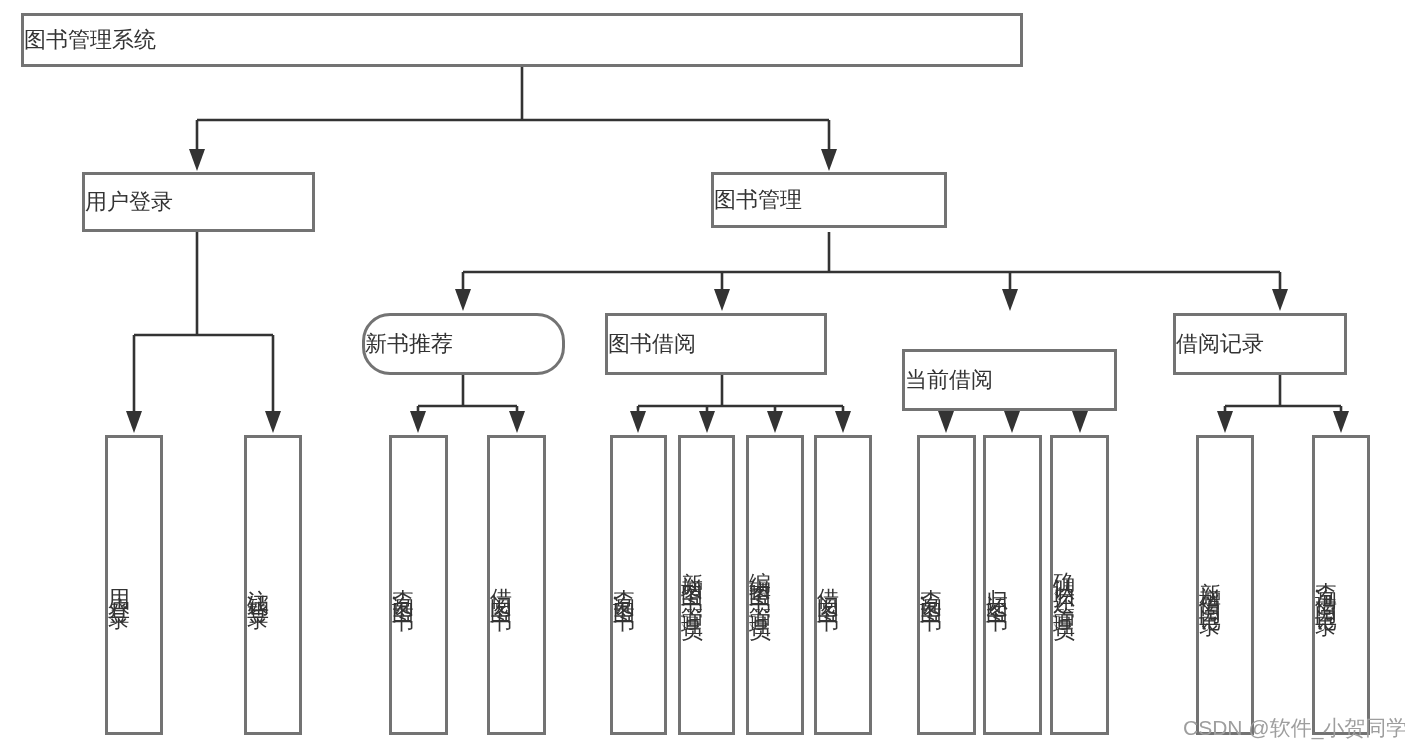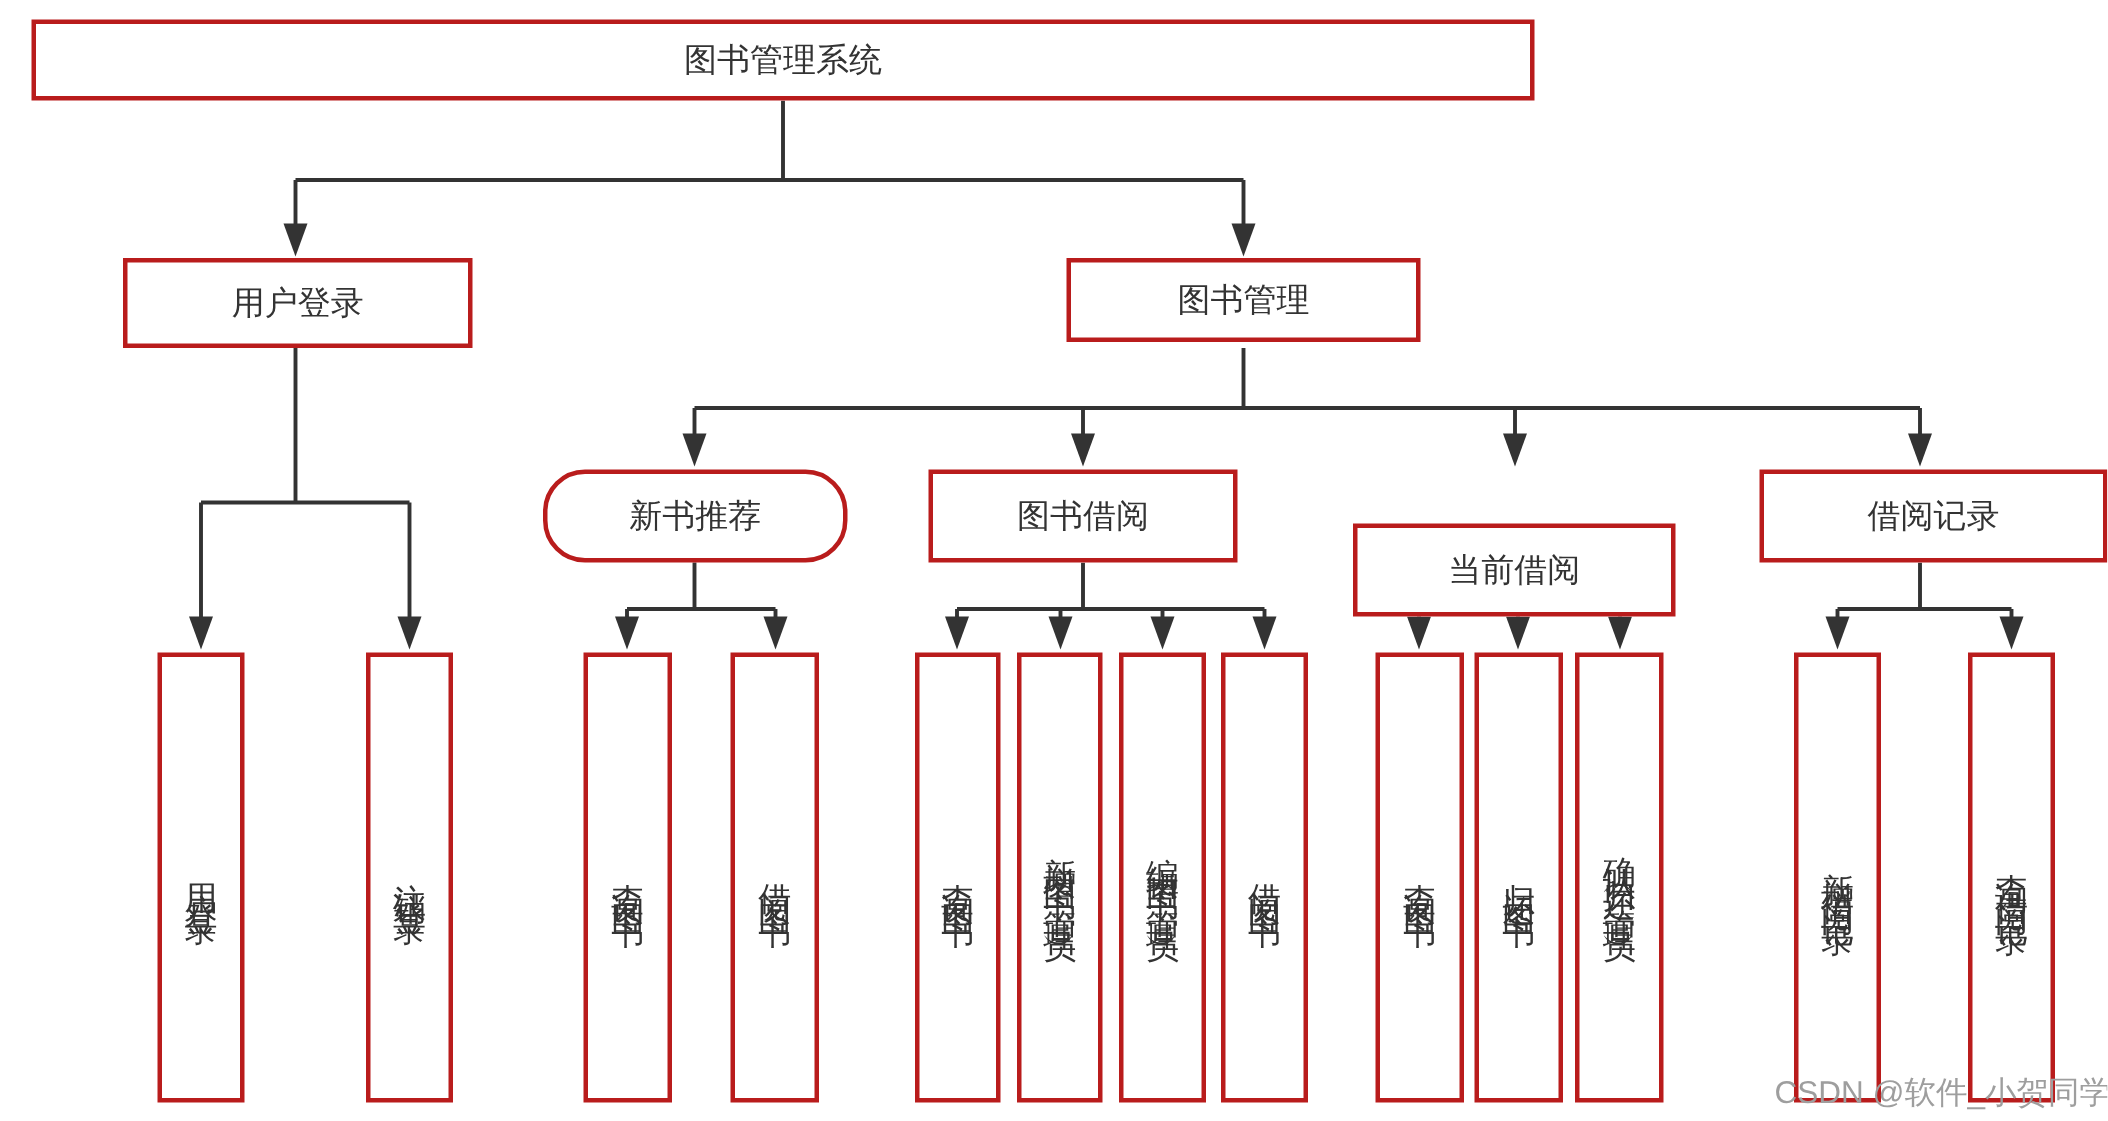--- a/index.html
+++ b/index.html
@@ -15,25 +15,25 @@
     position: absolute;
     left: 0; top: 0;
     width: 1405px; height: 747px;
     z-index: 1;
   }
   #connectors line { stroke: #333333; stroke-width: 2.6; }
   #connectors polygon { fill: #333333; }
   .node {
     position: absolute;
     box-sizing: border-box;
-    border: 3px solid #b91c1c;
+    border: 3px solid #737373;
     background: #ffffff;
     display: flex;
     align-items: center;
-    justify-content: center;
+    justify-content: flex-start;
     z-index: 2;
     color: #333333;
   }
   .hlabel {
     font-size: 22px;
     color: #333333;
     white-space: nowrap;
   }
   .vlabel {
     writing-mode: vertical-rl;
@@ -128,27 +128,27 @@
   <div class="node" style="left:82px; top:172px; width:233px; height:60px;">
     <span class="hlabel">用户登录</span>
   </div>
   <div class="node" style="left:711px; top:172px; width:236px; height:56px;">
     <span class="hlabel">图书管理</span>
   </div>
 
   <div class="node" style="left:362px; top:313px; width:203px; height:62px;border-radius:28px;">
     <span class="hlabel">新书推荐</span>
   </div>
-  <div class="node" style="left:619px; top:313px; width:206px; height:62px;">
+  <div class="node" style="left:605px; top:313px; width:222px; height:62px;">
     <span class="hlabel">图书借阅</span>
   </div>
   <div class="node" style="left:902px; top:313px; width:215px; height:62px;margin-top:36px;">
     <span class="hlabel">当前借阅</span>
   </div>
-  <div class="node" style="left:1173px; top:313px; width:232px; height:62px;">
+  <div class="node" style="left:1173px; top:313px; width:174px; height:62px;">
     <span class="hlabel">借阅记录</span>
   </div>
 
   <div class="node" style="left:105px; top:435px; width:58px; height:300px;">
     <span class="vlabel">用户登录</span>
   </div>
   <div class="node" style="left:244px; top:435px; width:58px; height:300px;">
     <span class="vlabel">注销登录</span>
   </div>
 

